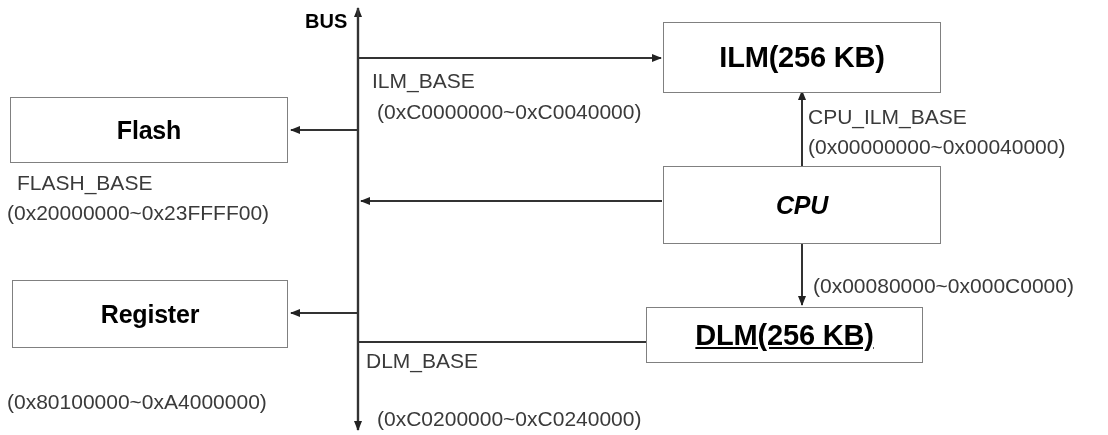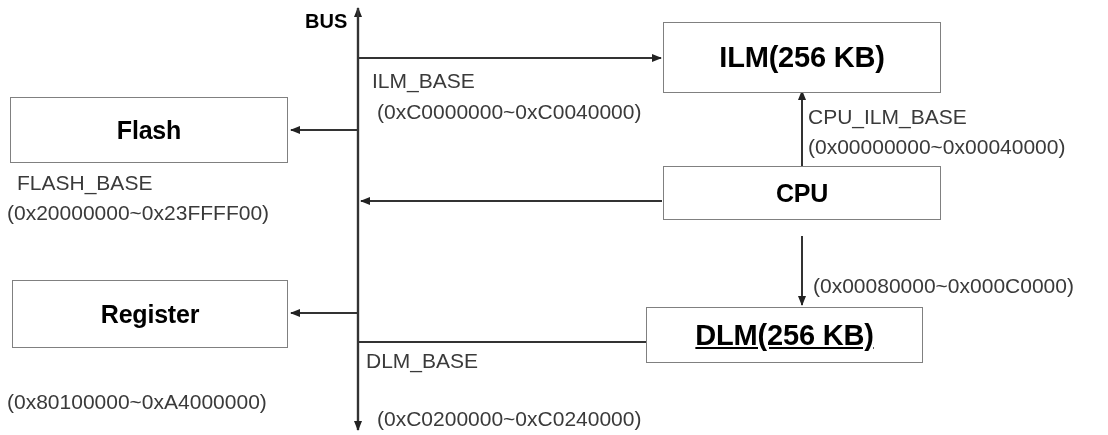--- a/index.html
+++ b/index.html
@@ -93,21 +93,21 @@
   <div class="bus-label" style="left:305px; top:10px;">BUS</div>
 
   <div class="node node-large" style="left:663px; top:22px; width:278px; height:71px;">
     <span>ILM(256 KB)</span>
   </div>
 
   <div class="node node-small" style="left:10px; top:97px; width:278px; height:66px;">
     <span>Flash</span>
   </div>
 
-  <div class="node node-small" style="left:663px; top:166px; width:278px; height:54px;">
+  <div class="node node-small" style="left:663px; top:166px; width:278px; height:78px;font-style:italic;">
     <span>CPU</span>
   </div>
 
   <div class="node node-small" style="left:12px; top:280px; width:276px; height:68px;">
     <span>Register</span>
   </div>
 
   <div class="node node-large" style="left:646px; top:307px; width:277px; height:56px;text-decoration:underline;">
     <span>DLM(256 KB)</span>
   </div>

